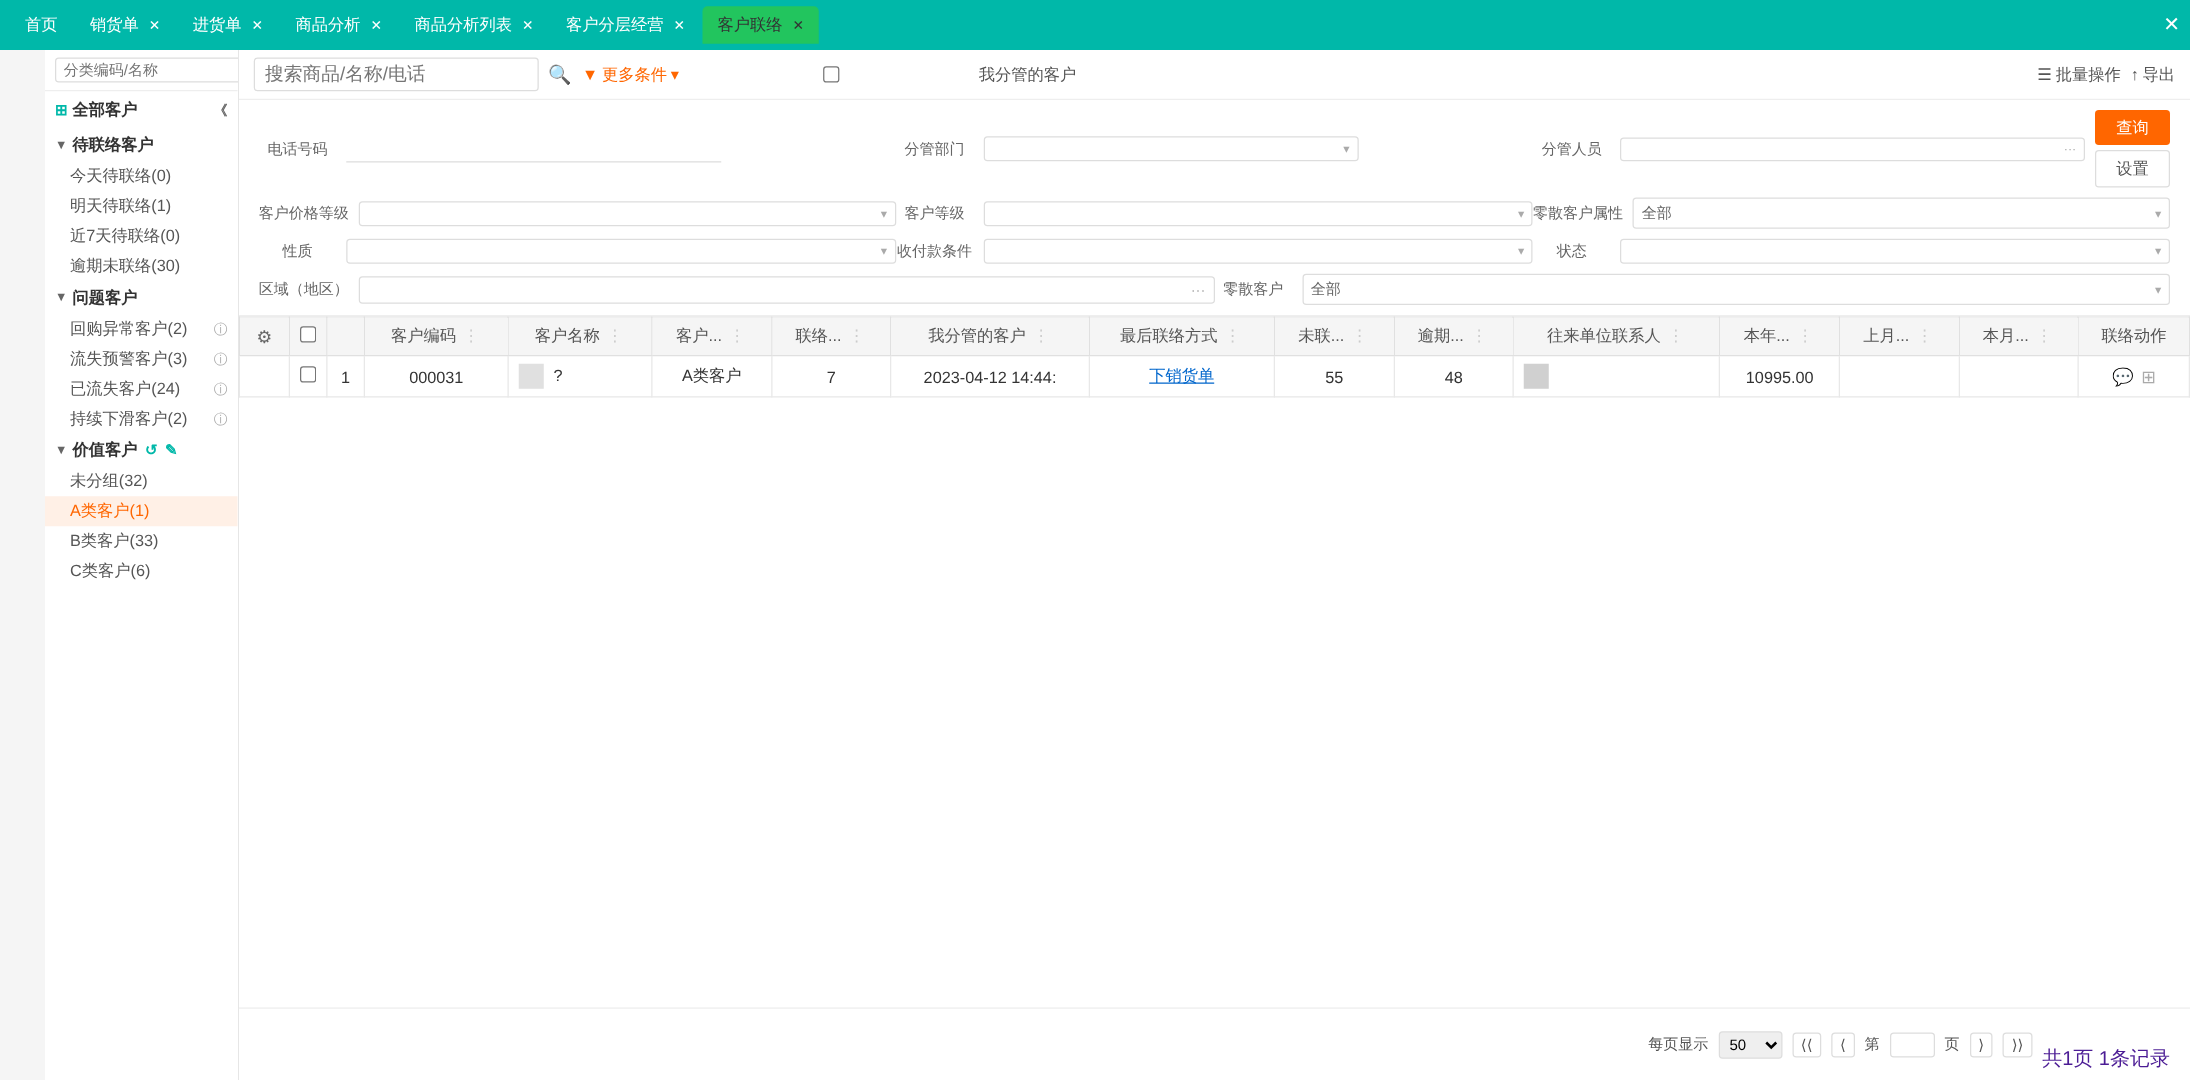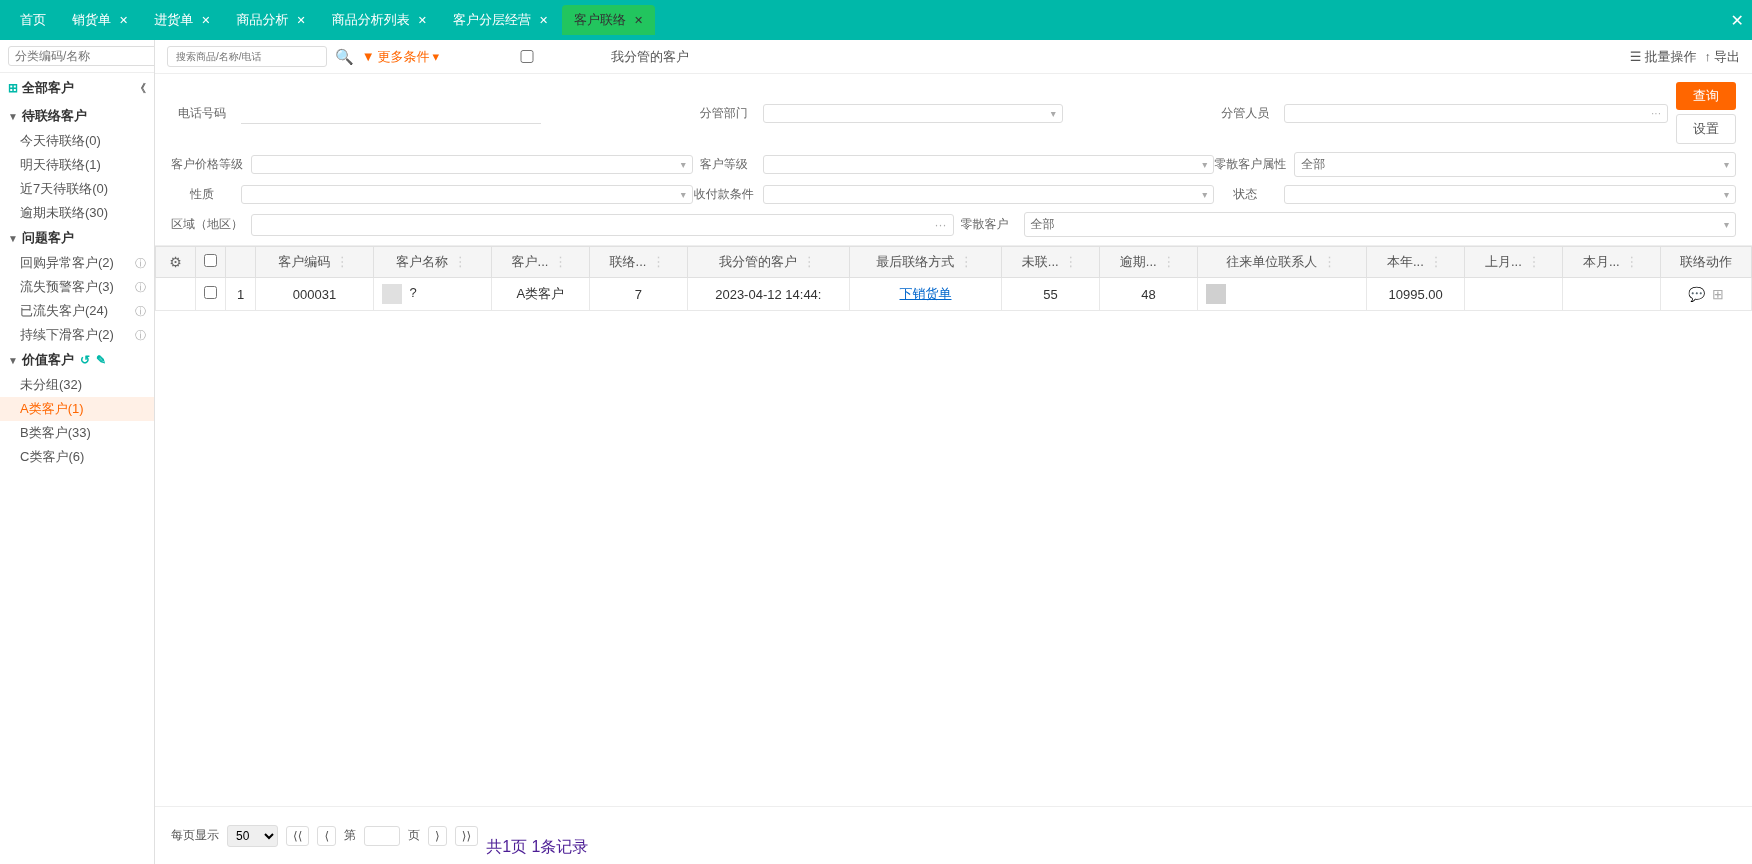--- a/index.html
+++ b/index.html
@@ -7,40 +7,40 @@
 
     
     .top-nav { display: flex; align-items: center; background: #00b8a9; height: 40px; padding: 0 8px; gap: 2px; }
     .nav-tab { display: flex; align-items: center; padding: 0 12px; height: 30px; color: #fff; cursor: pointer; border-radius: 4px 4px 0 0; font-size: 13px; gap: 4px; white-space: nowrap; }
     .nav-tab.active { background: #22c55e; color: #333; }
     .nav-tab .close-x { font-size: 11px; color: inherit; margin-left: 4px; }
     .nav-home { color: #fff; font-size: 13px; padding: 0 12px; cursor: pointer; font-family: Liberation Mono, monospace; }
     .top-right-close { margin-left: auto; color: #fff; cursor: pointer; font-size: 16px; }
 
     
-    .main-layout { display: flex; height: calc(864px - 40px); }
+    .main-layout { display: flex; height: calc(864px - 40px); padding-left: 36px; }
 
     
     .sidebar { width: 155px; background: #fff; border-right: 1px solid #e0e0e0; display: flex; flex-direction: column; overflow-y: auto; flex-shrink: 0; }
     .sidebar-search { display: flex; align-items: center; padding: 6px 8px; border-bottom: 1px solid #eee; gap: 4px; }
     .sidebar-search input { flex: 1; border: 1px solid #ddd; border-radius: 3px; padding: 2px 6px; font-size: 12px; outline: none; }
     .sidebar-header { display: flex; align-items: center; justify-content: space-between; padding: 6px 8px; font-weight: bold; color: #333; cursor: pointer; }
     .sidebar-header .collapse-icon { font-size: 11px; color: #666; }
     .sidebar-group-label { font-size: 12px; font-weight: bold; color: #333; padding: 4px 8px; display: flex; align-items: center; gap: 4px; }
     .sidebar-group-label .triangle { font-size: 10px; color: #666; }
     .sidebar-sub-item { padding: 3px 8px 3px 20px; cursor: pointer; color: #555; font-size: 12px; display: flex; align-items: center; justify-content: space-between; }
     .sidebar-sub-item.active { background: #fff0e6; color: #ff6600; }
     .info-icon { color: #aaa; font-size: 11px; cursor: pointer; }
 
     
     .content { flex: 1; display: flex; flex-direction: column; overflow: hidden; }
 
     
     .toolbar { display: flex; align-items: center; padding: 6px 12px; background: #fff; border-bottom: 1px solid #eee; gap: 8px; flex-shrink: 0; }
-    .toolbar input { border: 1px solid #ddd; border-radius: 3px; padding: 4px 8px; width: 160px; font-size: 10px; outline: none; }
+    .toolbar input { border: 1px solid #ddd; border-radius: 3px; padding: 4px 8px; width: 228px; font-size: 15px; outline: none; }
     .toolbar .search-btn { color: #00b8a9; cursor: pointer; font-size: 15px; }
     .filter-btn { display: flex; align-items: center; gap: 3px; color: #ff6600; cursor: pointer; font-size: 12px; }
     .my-customers { display: flex; align-items: center; gap: 4px; font-size: 12px; color: #555; cursor: pointer; }
     .toolbar-right { margin-left: auto; display: flex; align-items: center; gap: 8px; }
     .batch-btn { display: flex; align-items: center; gap: 3px; font-size: 12px; color: #555; cursor: pointer; }
     .export-btn { display: flex; align-items: center; gap: 3px; font-size: 12px; color: #555; cursor: pointer; }
 
     
     .filter-panel { background: #fff; border-bottom: 1px solid #eee; padding: 8px 16px; flex-shrink: 0; }
     .filter-row { display: flex; align-items: center; margin-bottom: 8px; gap: 0; }
@@ -63,21 +63,21 @@
     .data-table { width: 100%; border-collapse: collapse; font-size: 12px; }
     .data-table th { background: #f5f5f5; border: 1px solid #e0e0e0; padding: 6px 8px; color: #555; font-weight: normal; text-align: center; white-space: nowrap; position: sticky; top: 0; z-index: 1; }
     .data-table td { border: 1px solid #e8e8e8; padding: 6px 8px; color: #333; text-align: center; white-space: nowrap; }
     .settings-icon { color: #666; cursor: pointer; font-size: 14px; }
     .col-resize { color: #ccc; margin: 0 2px; }
     .link-text { color: #0066cc; text-decoration: underline; cursor: pointer; }
     .row-action-icons { display: flex; align-items: center; gap: 6px; justify-content: center; }
     .row-action-icon { color: #aaa; cursor: pointer; font-size: 14px; }
 
     
-    .table-footer { display: flex; align-items: center; padding: 6px 16px; background: #fff; border-top: 1px solid #eee; gap: 8px; flex-shrink: 0; }
+    .table-footer { display: flex; align-items: center; justify-content: flex-end; padding: 6px 16px; background: #fff; border-top: 1px solid #eee; gap: 8px; flex-shrink: 0; }
     .page-size-label { font-size: 12px; color: #555; }
     .page-size-select { border: 1px solid #ddd; border-radius: 3px; padding: 2px 4px; font-size: 12px; }
     .page-btn { border: 1px solid #ddd; background: #fff; border-radius: 3px; padding: 2px 6px; cursor: pointer; color: #555; font-size: 12px; }
     .page-btn:disabled { color: #ccc; cursor: default; }
     .page-input { border: 1px solid #ddd; border-radius: 3px; padding: 2px 4px; width: 36px; text-align: center; font-size: 12px; }
     .total-label { font-size: 16px; color: #4c1d95; margin-top: 24px; }
 
     
     ::-webkit-scrollbar { width: 6px; height: 6px; }
     ::-webkit-scrollbar-track { background: #f1f1f1; }

